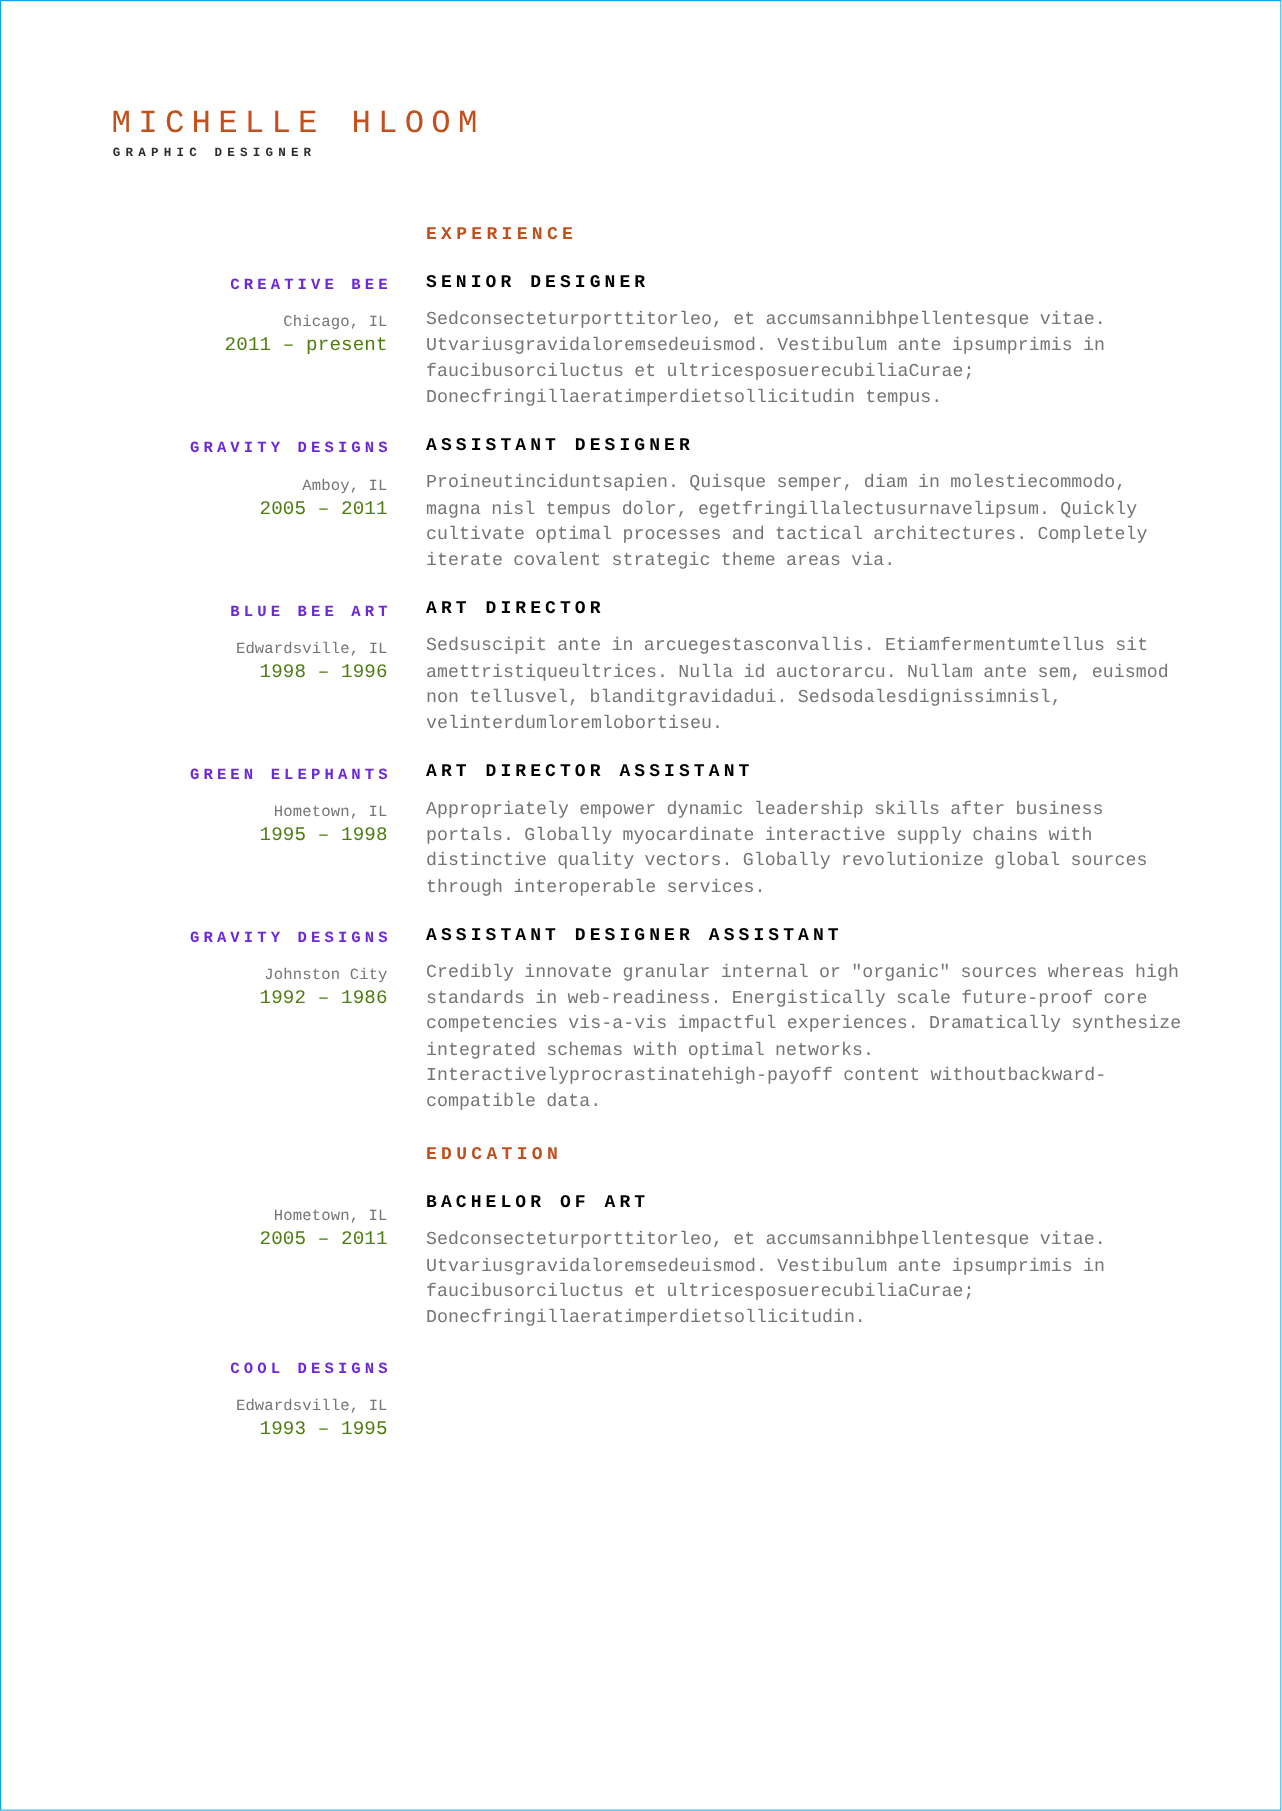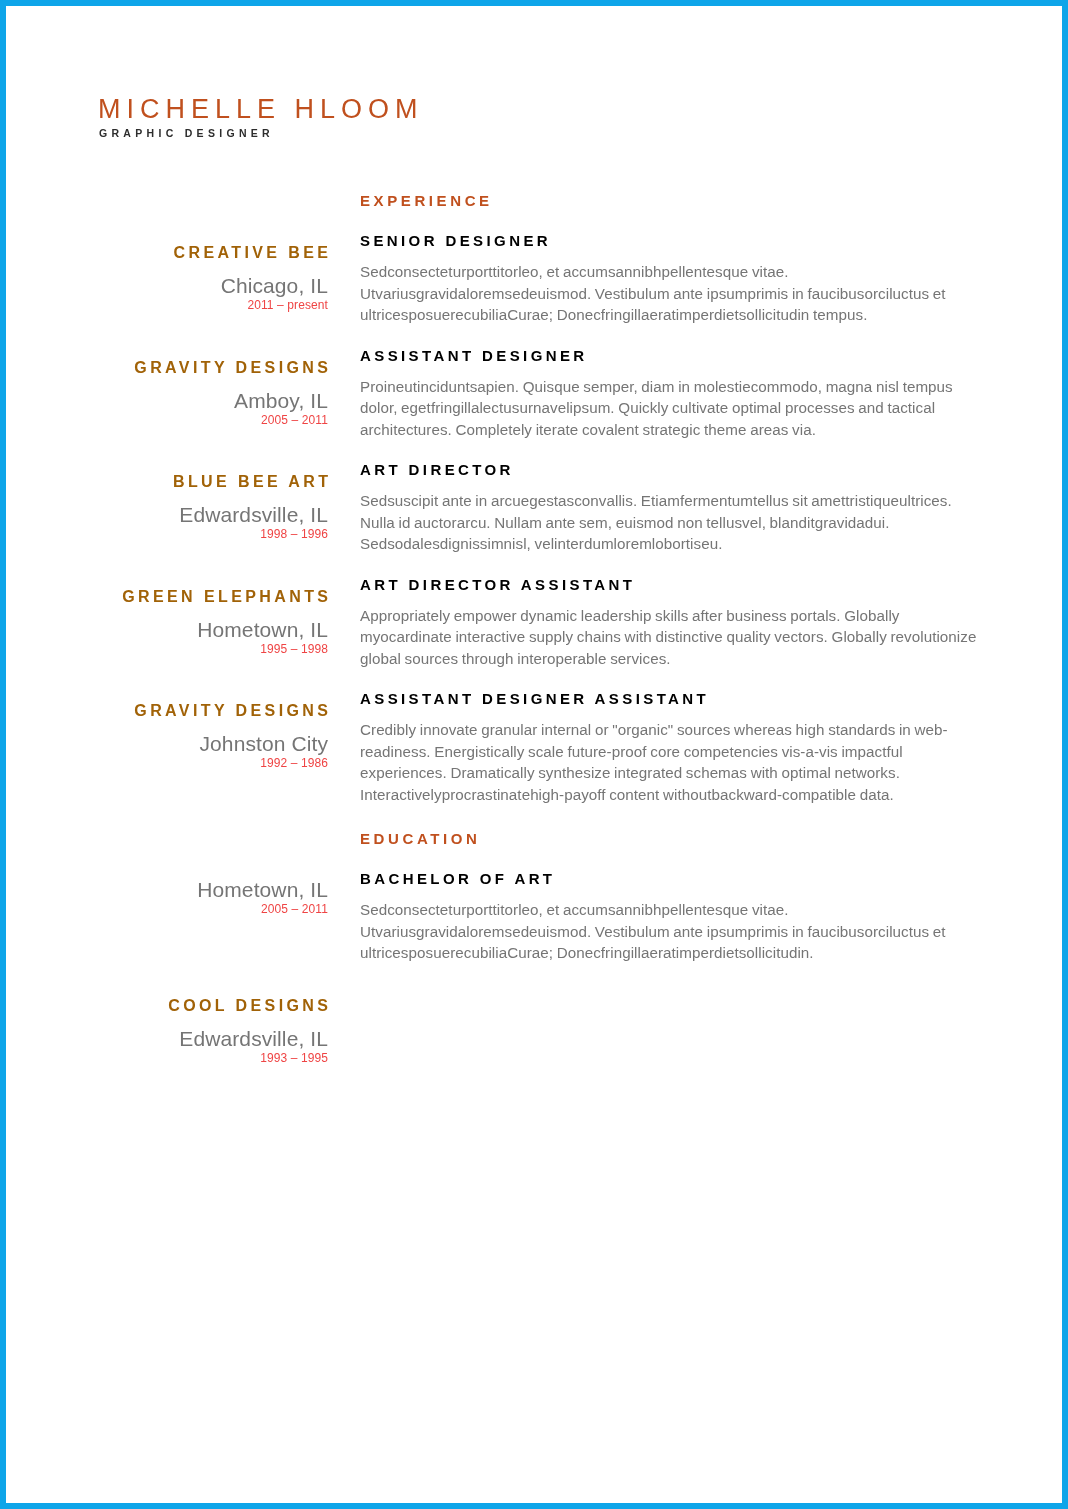--- a/index.html
+++ b/index.html
@@ -10,23 +10,24 @@
   }
   body {
     font-family: "Liberation Sans", sans-serif;
     -webkit-font-smoothing: antialiased;
   }
   .page {
     position: relative;
     width: 1068px;
     height: 1509px;
     background: #ffffff;
-    border: 6px solid #0ea5e9;
+    border: 1px solid #0ea5e9;
     box-sizing: border-box;
     overflow: hidden;
+    font-family: Liberation Mono, monospace;
   }
   .page-inner {
     position: absolute;
     left: 0;
     top: 0;
     width: 1066px;
     height: 1507px;
   }
 
   
@@ -87,55 +88,55 @@
     text-align: right;
     padding-right: 0;
   }
   .entry .right {
     flex: 1 1 auto;
     padding-left: 32px;
     max-width: 630px;
   }
 
   .company {
-    color: #a16207;
-    font-size: 16px;
+    color: #6d28d9;
+    font-size: 13px;
     font-weight: 700;
     letter-spacing: 3.4px;
     line-height: 20px;
     white-space: nowrap;
-    margin: 12px;
+    margin: 2px;
     
     margin-right: -3.4px;
   }
   .jobtitle {
     color: #000000;
     font-size: 15px;
     font-weight: 700;
     letter-spacing: 3.4px;
     line-height: 20px;
     white-space: nowrap;
     margin: 0;
   }
 
   .meta {
     margin-top: 10px;
   }
   .place {
     color: #757575;
-    font-size: 21px;
+    font-size: 13px;
     font-weight: 400;
     line-height: 21px;
     margin: 0;
     letter-spacing: 0.1px;
     padding-left: 16px;
   }
   .dates {
-    color: #ef4444;
-    font-size: 12px;
+    color: #4d7c0f;
+    font-size: 16px;
     font-weight: 400;
     line-height: 19px;
     margin: 0;
     letter-spacing: 0.1px;
   }
 
   .desc {
     color: #757575;
     font-size: 15.2px;
     font-weight: 400;

